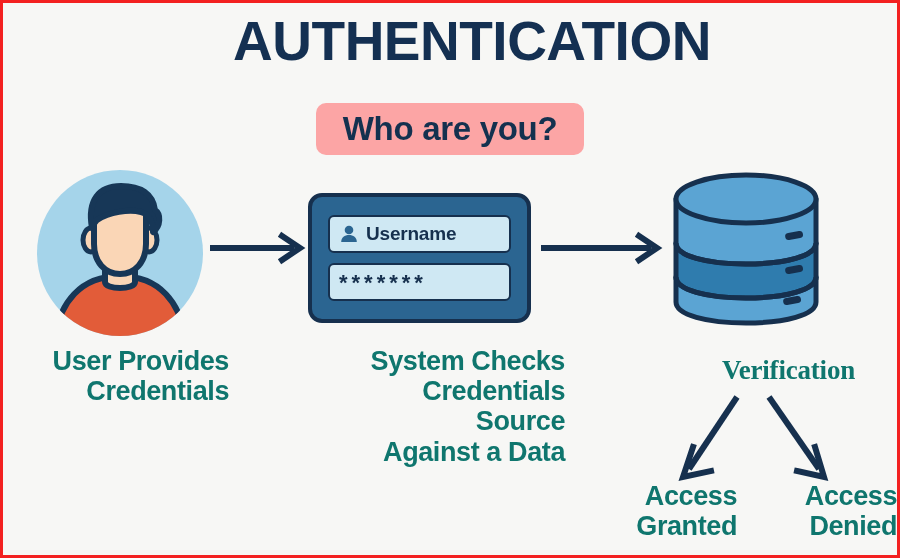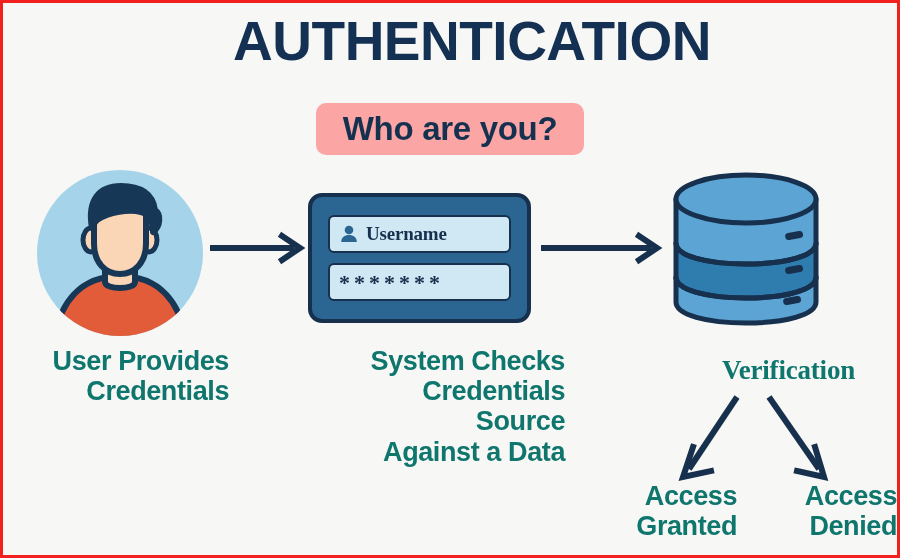--- a/index.html
+++ b/index.html
@@ -80,21 +80,20 @@
   .field {
     height: 38px;
     background: #cfe8f3;
     border: 2px solid #16304e;
     border-radius: 6px;
     box-sizing: border-box;
     display: flex;
     align-items: center;
     padding: 0 9px;
     gap: 7px;
-    font-family: Liberation Serif, serif;
   }
   .field .label {
     font-size: 19px;
     font-weight: bold;
     color: #16304e;
     letter-spacing: -0.2px;
   }
   .field .pwd {
     font-size: 22px;
     font-weight: bold;

